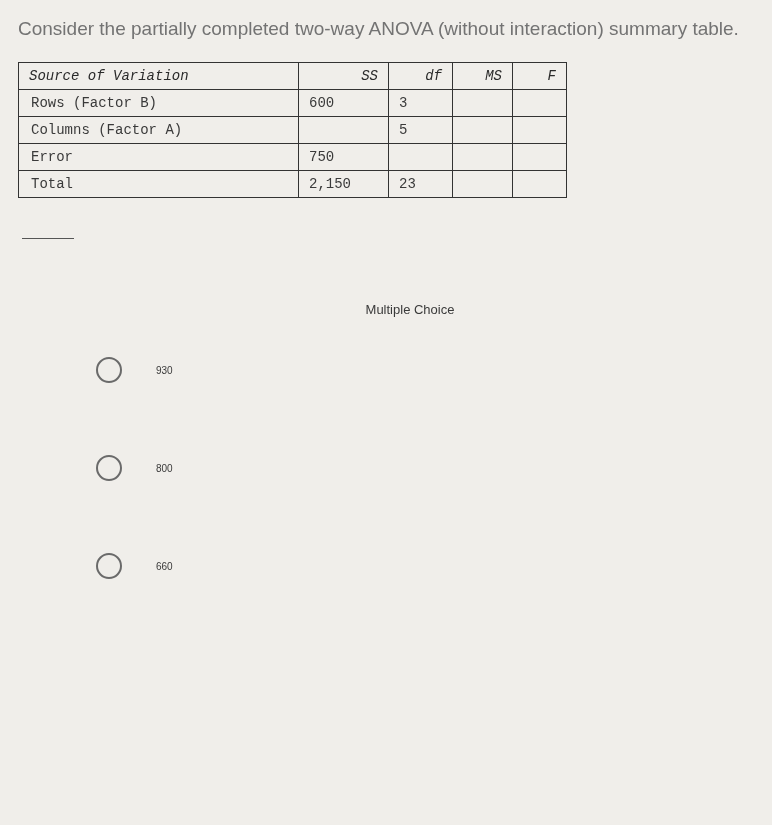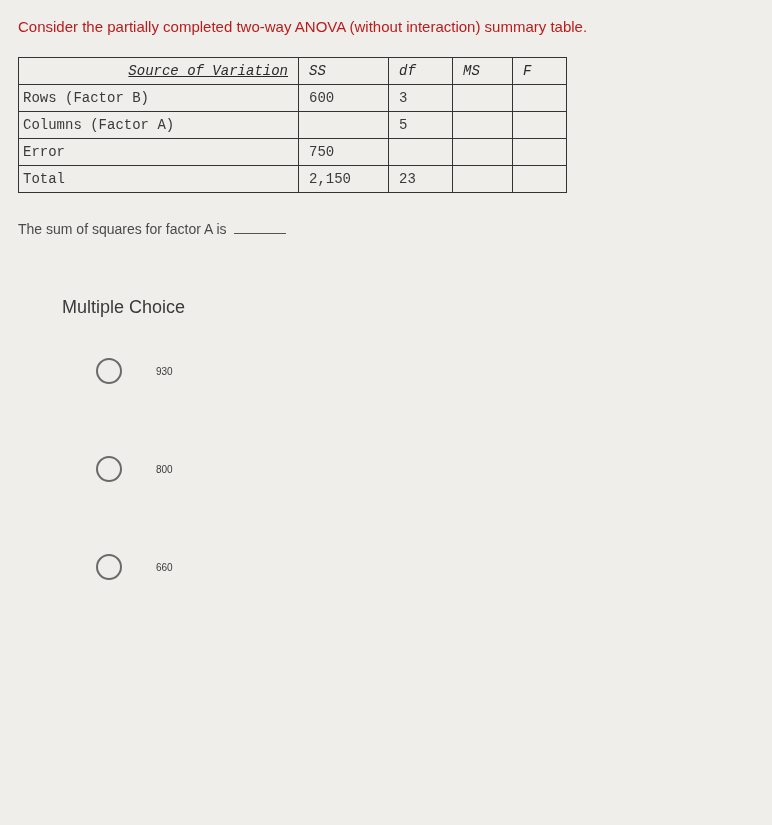--- a/index.html
+++ b/index.html
@@ -10,54 +10,53 @@
     body {
       width: 772px;
       height: 825px;
       background: #f0eeea;
       font-family: Arial, Helvetica, sans-serif;
       color: #3a3a3a;
       padding: 18px 14px;
       overflow: hidden;
     }
     .question-text {
-      font-size: 15px;
-      color: #b91c1c;
+      font-size: 19px;
+      color: #737373;
       margin-bottom: 22px;
       padding-left: 4px;
     }
     .anova-table {
       border-collapse: collapse;
       margin-bottom: 28px;
       margin-left: 4px;
     }
     .anova-table th,
     .anova-table td {
       border: 1px solid #333;
       padding: 5px 10px;
       font-size: 14px;
-      text-align: left;
+      text-align: right;
       height: 26px;
     }
     .anova-table th {
       font-family: "Courier New", monospace;
       font-style: italic;
       font-weight: normal;
       color: #2a2a2a;
     }
     .anova-table th:first-child {
       font-style: italic;
       width: 280px;
-      text-align: right;
-      text-decoration: underline;
+      text-align: left;
     }
     .anova-table td.label {
       font-family: "Courier New", monospace;
       text-align: left;
-      padding-left: 4px;
+      padding-left: 12px;
       width: 280px;
     }
     .anova-table .col-ss { width: 90px; }
     .anova-table .col-df { width: 64px; }
     .anova-table .col-ms { width: 60px; }
     .anova-table .col-f { width: 54px; }
     .anova-table td.num {
       font-family: "Courier New", monospace;
       text-align: left;
     }
@@ -67,24 +66,25 @@
       margin-bottom: 60px;
       padding-left: 4px;
     }
     .follow-up .blank {
       display: inline-block;
       border-bottom: 1px solid #555;
       width: 52px;
       margin-left: 4px;
     }
     .mc-label {
-      font-size: 18px;
+      font-size: 13px;
       color: #3a3a3a;
       margin-left: 48px;
       margin-bottom: 40px;
+      text-align: center;
     }
     .options {
       margin-left: 82px;
     }
     .option {
       display: flex;
       align-items: center;
       margin-bottom: 72px;
     }
     .radio {
@@ -142,21 +142,20 @@
       <td class="label">Total</td>
       <td class="num col-ss">2,150</td>
       <td class="num col-df">23</td>
       <td class="num col-ms"></td>
       <td class="num col-f"></td>
     </tr>
   </tbody>
 </table>
 
 <div class="follow-up">
-  <span>The sum of squares for factor A is</span>
   <span class="blank"></span>
 </div>
 
 <div class="mc-label">Multiple Choice</div>
 
 <div class="options">
   <div class="option">
     <div class="radio"></div>
     <div class="option-text">930</div>
   </div>

